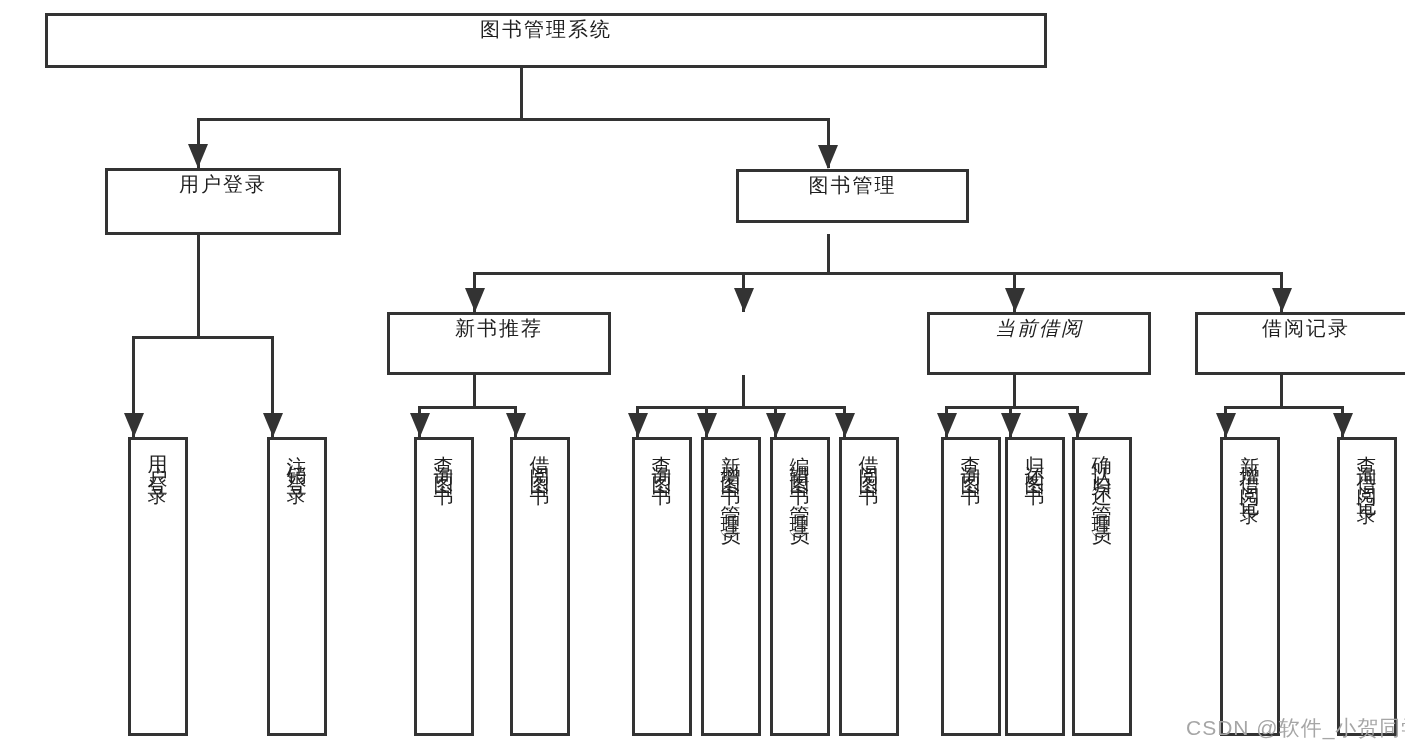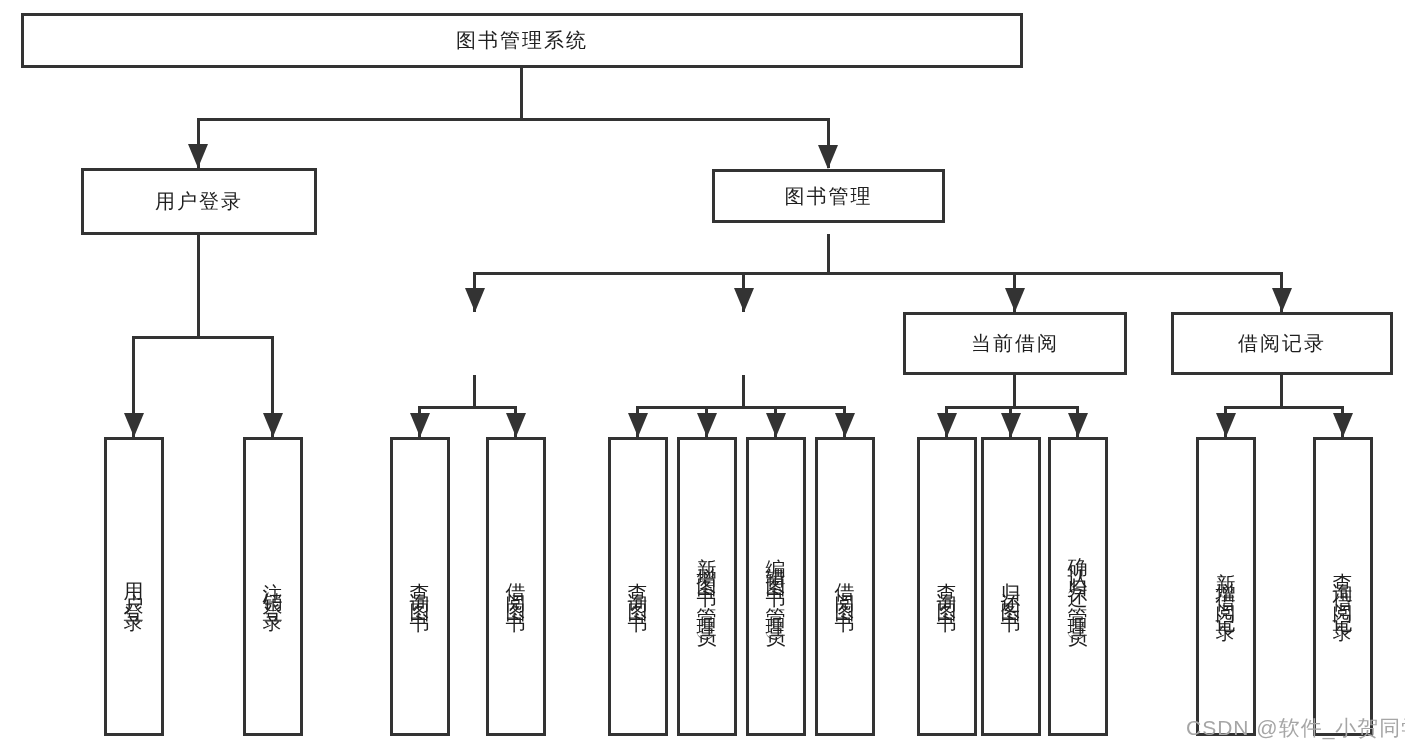--- a/index.html
+++ b/index.html
@@ -9,26 +9,26 @@
     background:#ffffff;
     font-family:"Liberation Sans","DejaVu Sans",sans-serif;
     overflow:hidden;
   }
   .node{
     position:absolute;
     box-sizing:border-box;
     border:3px solid #333333;
     background:#ffffff;
     display:flex;
-    align-items:center;
     justify-content:center;
     color:#1f1f1f;
     font-size:20px;
     letter-spacing:2px;
     z-index:2;
+    margin-left:24px;
   }
   .leaf span{
     writing-mode:vertical-rl;
     text-orientation:mixed;
     letter-spacing:10px;
     font-size:20px;
     line-height:1;
   }
   .vline,.hline{position:absolute;background:#333333;z-index:1;}
   .vline{width:3px;}
@@ -119,21 +119,24 @@
     <span>图书管理系统</span>
   </div>
 
   <div class="node" style="left:81px;top:168px;width:236px;height:67px;">
     <span>用户登录</span>
   </div>
   <div class="node" style="left:712px;top:169px;width:233px;height:54px;">
     <span>图书管理</span>
   </div>
 
-  <div class="node" style="left:903px;top:312px;width:224px;height:63px;">
+  <div class="node" style="left:363px;top:312px;width:224px;height:63px;">
+    <span>新书推荐</span>
+  </div>
+  <div class="node" style="left:903px;top:312px;width:224px;height:63px;font-style:italic;">
     <span>当前借阅</span>
   </div>
   <div class="node" style="left:1171px;top:312px;width:222px;height:63px;">
     <span>借阅记录</span>
   </div>
 
   <div class="node leaf" style="left:104px;top:437px;width:60px;height:299px;">
     <span>用户登录</span>
   </div>
   <div class="node leaf" style="left:243px;top:437px;width:60px;height:299px;">

